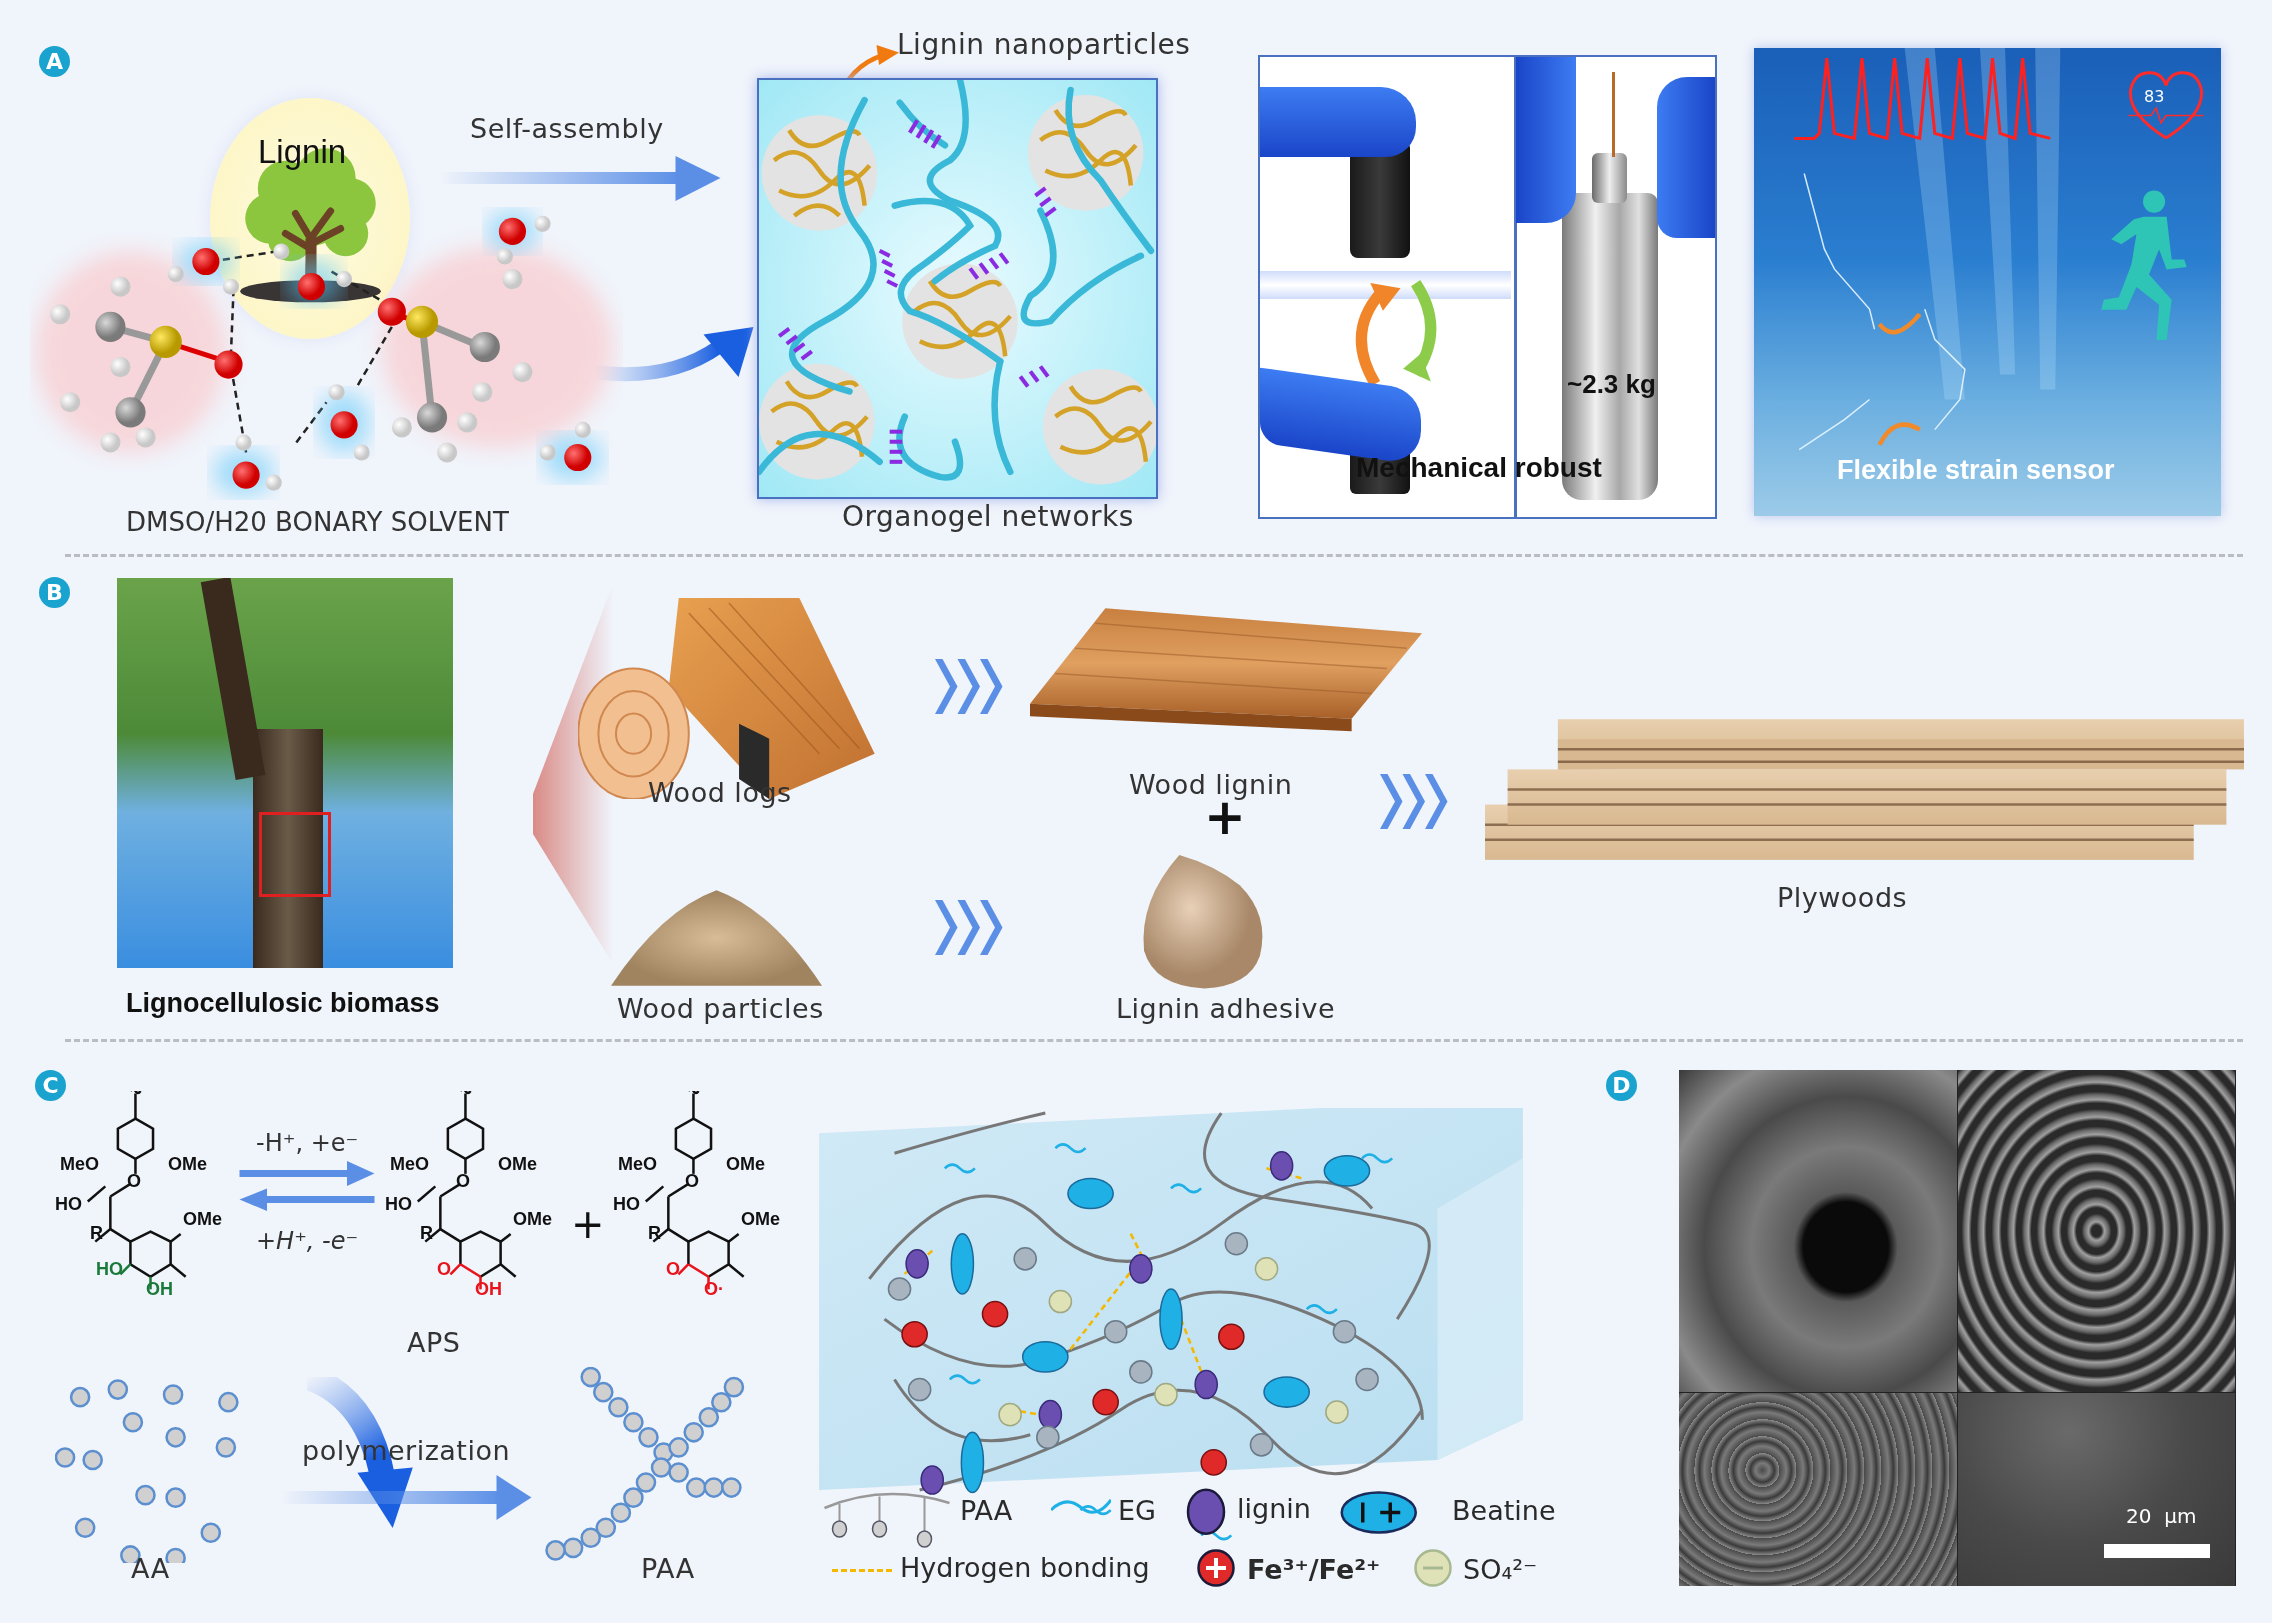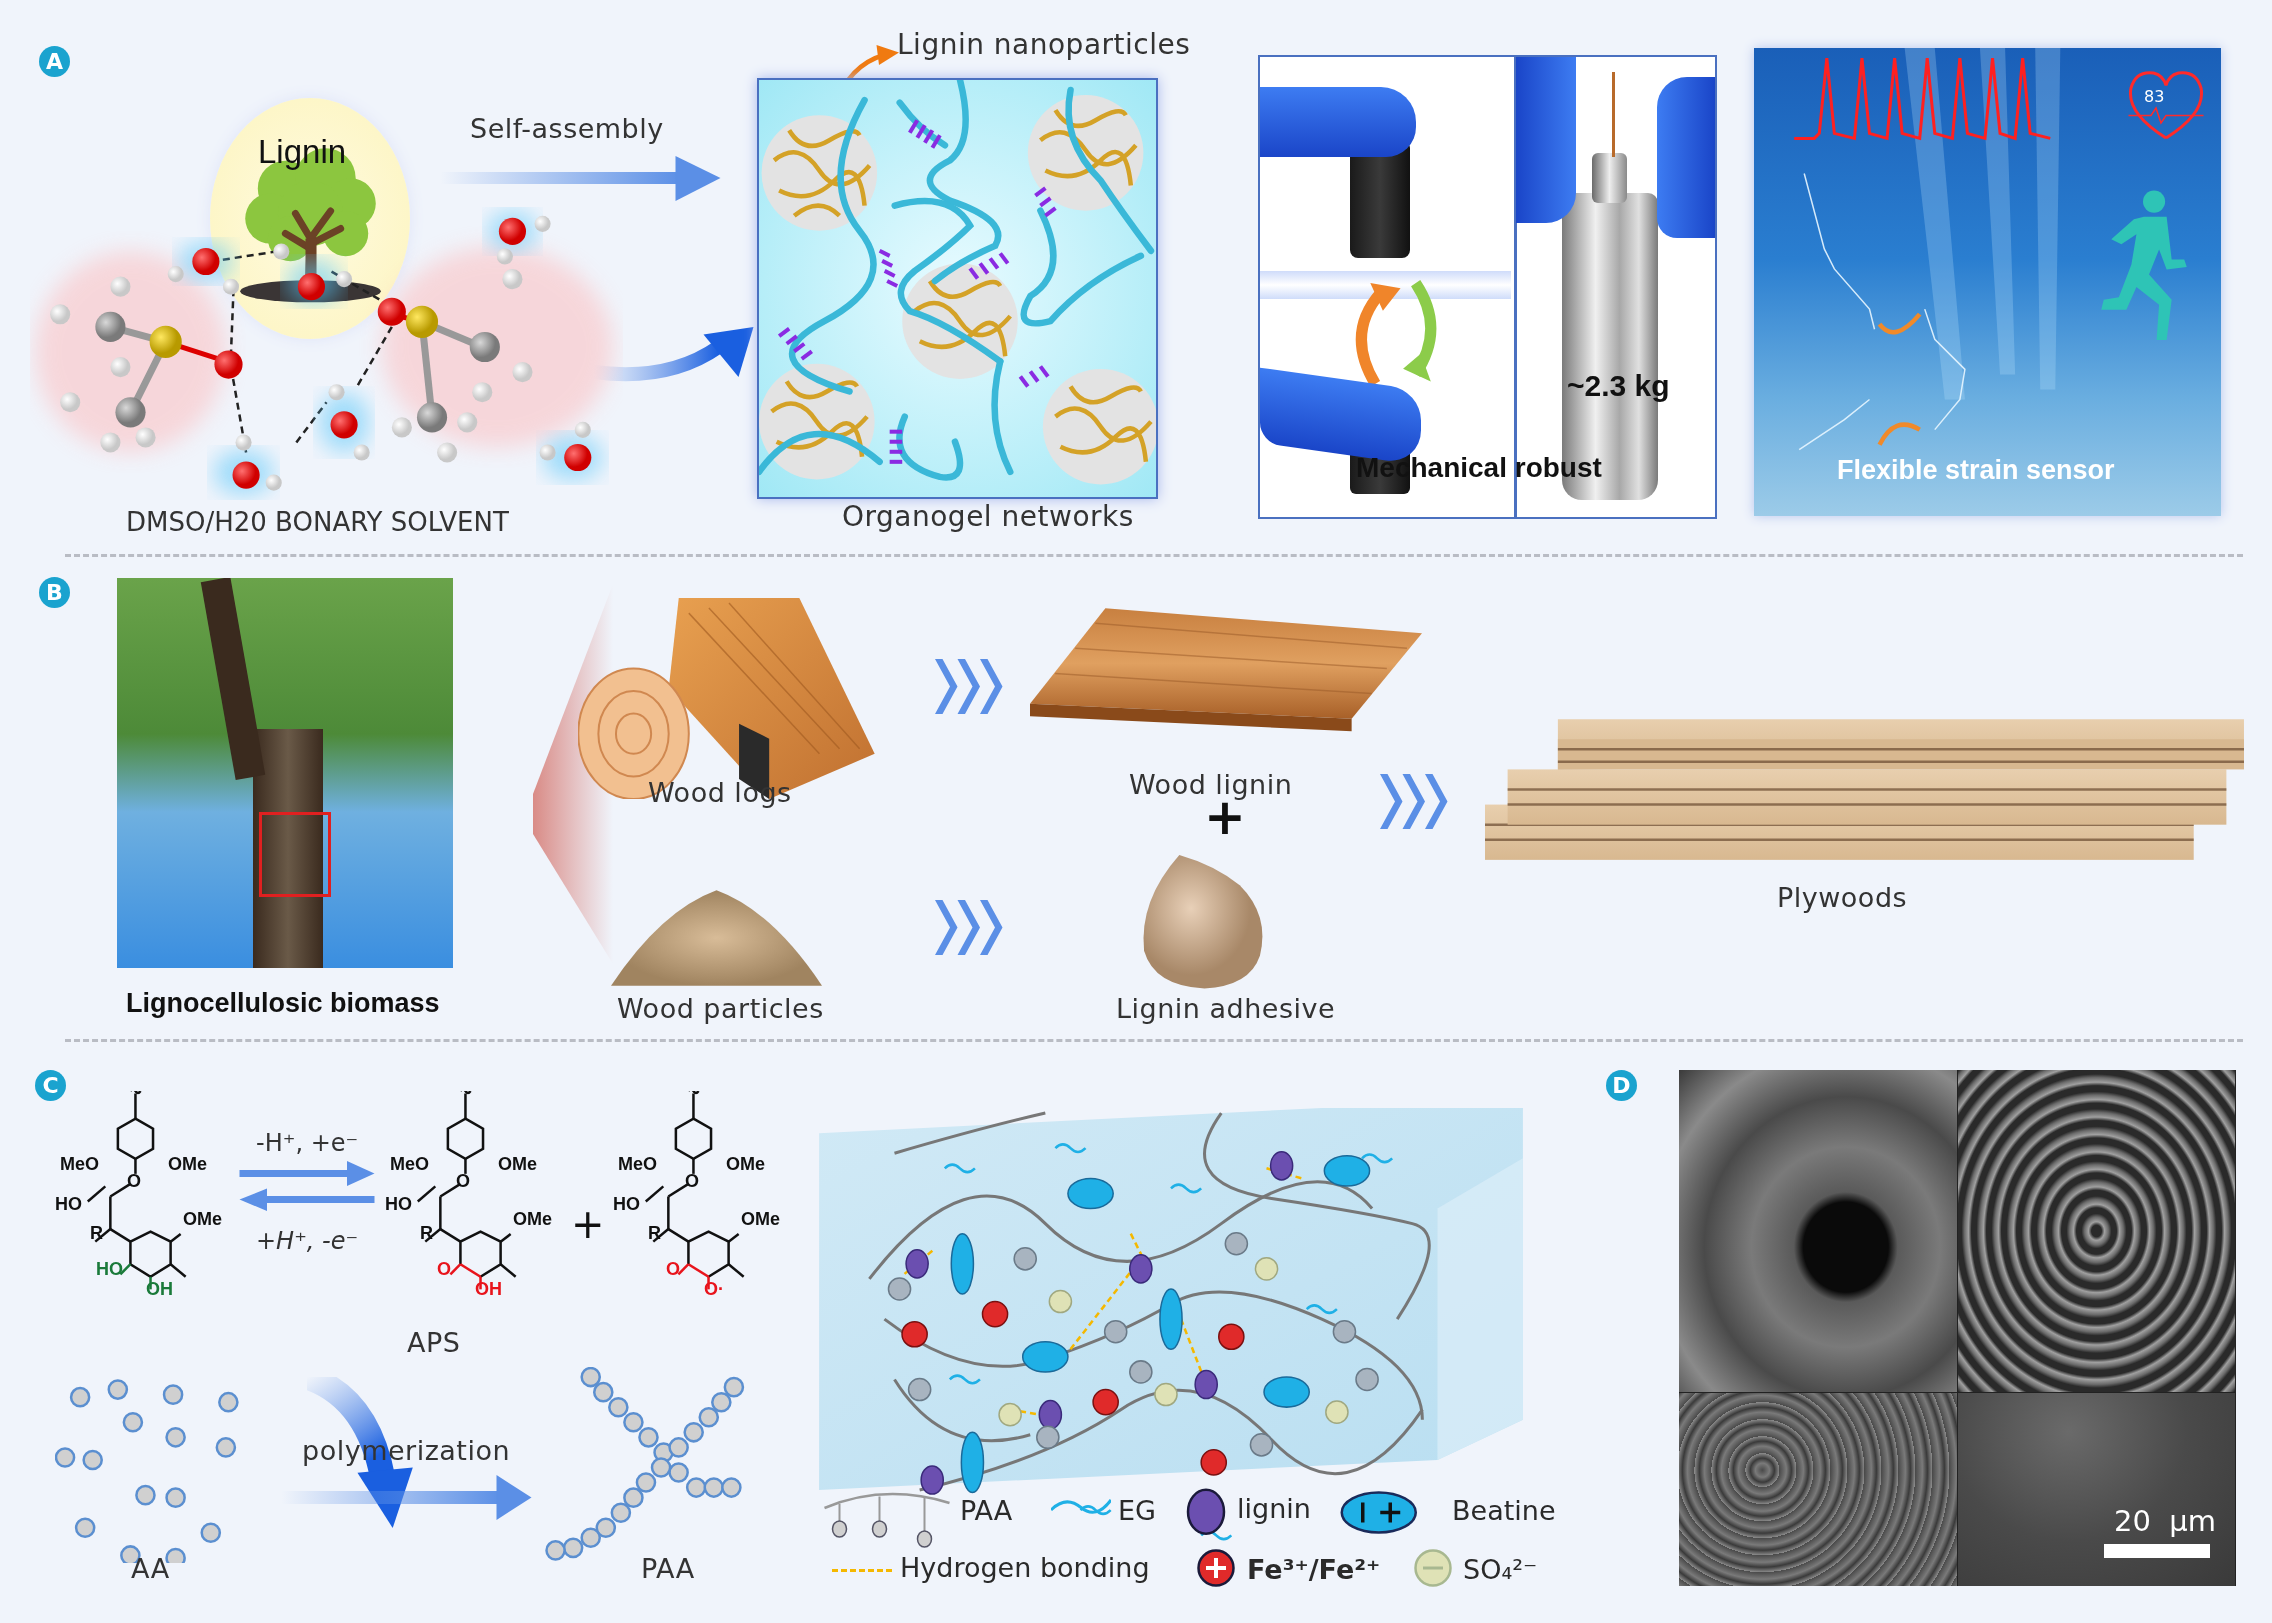--- a/index.html
+++ b/index.html
@@ -233,21 +233,21 @@
     <polygon points="125,190 180,215 160,160" fill="#8ccc4a"></polygon>
   </svg>
   <div class="abs" style="left:90px;top:382px;width:60px;height:55px;background:linear-gradient(90deg,#1a1a1a,#3a3a3a,#111);border-radius:6px;"></div>
   <div class="abs" style="left:0;top:322px;width:161px;height:75px;background:linear-gradient(180deg,#3d7cf2,#1a45c8);border-radius:0 30px 35px 20px;transform:skewY(8deg);"></div>
   <div class="abs" style="left:254px;top:0;width:2.5px;height:460px;background:#4a70c0;"></div>
   <div class="abs" style="left:302px;top:136px;width:96px;height:307px;background:linear-gradient(90deg,#7a7a7a,#f0f0f0 35%,#a8a8a8 60%,#e0e0e0 80%,#7a7a7a);border-radius:10px 10px 20px 20px;"></div>
   <div class="abs" style="left:332px;top:96px;width:35px;height:50px;background:linear-gradient(90deg,#6a6a6a,#eee,#8a8a8a);border-radius:6px;"></div>
   <div class="abs" style="left:256px;top:0;width:60px;height:166px;background:linear-gradient(90deg,#1a45c8,#3d7cf2);border-radius:0 0 30px 0;"></div>
   <div class="abs" style="left:397px;top:20px;width:58px;height:161px;background:linear-gradient(90deg,#3d7cf2,#1a45c8);border-radius:30px 0 0 20px;"></div>
   <div class="abs" style="left:352px;top:15px;width:3px;height:85px;background:#b86a2a;"></div>
-  <div class="label-bold" style="left:307px;top:312px;font-size:30px;">~2.3 kg</div>
+  <div class="label-bold" style="left:307px;top:312px;font-size:26px;">~2.3 kg</div>
   <div class="label-bold" style="left:96px;top:395px;font-size:28px;">Mechanical robust</div>
 </div>
 
 <div class="photo" style="left:1754px;top:48px;width:467px;height:468px;background:linear-gradient(180deg,#1a5fb8 0%,#2a7ed0 45%,#6aaee0 75%,#9ccbe8 100%);box-shadow:0 0 11px #b6c6ee;">
   <svg width="467" height="468" viewBox="0 0 930 932">
     <g opacity="0.25" fill="#bfe6ff">
       <polygon points="300,0 360,0 420,700 380,700"></polygon>
         <polygon points="450,0 500,0 520,650 490,650"></polygon>
         <polygon points="560,0 610,0 600,680 570,680"></polygon>
     </g>
@@ -702,17 +702,17 @@
     <line x1="20" y1="40" x2="60" y2="40" stroke="#a8b890" stroke-width="6"></line>
   </svg>
 <div class="legend-txt" style="left:1463px;top:1554px;">SO₄²⁻</div>
 
 <div class="badge" style="left:1606px;top:1070px;">D</div>
 <div class="abs" style="left:1679px;top:1070px;width:557px;height:516px;background:#222;">
   <div class="sem" style="left:0;top:0;width:278px;height:322px;background:radial-gradient(ellipse at 60% 55%,#0a0a0a 0%,#0a0a0a 18%,#5a5a5a 22%,#7a7a7a 40%,#4a4a4a 60%,#8a8a8a 80%,#3a3a3a 100%);"></div>
   <div class="sem" style="left:279px;top:0;width:277px;height:322px;background:repeating-radial-gradient(ellipse at 50% 50%,#2a2a2a 0px,#2a2a2a 5px,#a0a0a0 8px,#6a6a6a 12px,#2a2a2a 15px);"></div>
   <div class="sem" style="left:0;top:323px;width:278px;height:193px;background:repeating-radial-gradient(circle at 30% 40%,#4a4a4a 0px,#7a7a7a 7px,#3a3a3a 12px,#8a8a8a 17px);"></div>
   <div class="sem" style="left:279px;top:323px;width:277px;height:193px;background:radial-gradient(ellipse at 40% 20%,#6a6a6a,#4a4a4a 50%,#3a3a3a 100%);">
-    <div class="abs" style="left:156px;top:111px;font-family:'DejaVu Sans',sans-serif;font-size:29px;color:#fff;white-space:pre;">20  µm</div>
+    <div class="abs" style="left:168px;top:111px;font-family:'DejaVu Sans',sans-serif;font-size:20px;color:#fff;white-space:pre;">20  µm</div>
     <div class="abs" style="left:146px;top:151px;width:106px;height:14px;background:#fff;"></div>
   </div>
 </div>
 
 
 </body></html>

